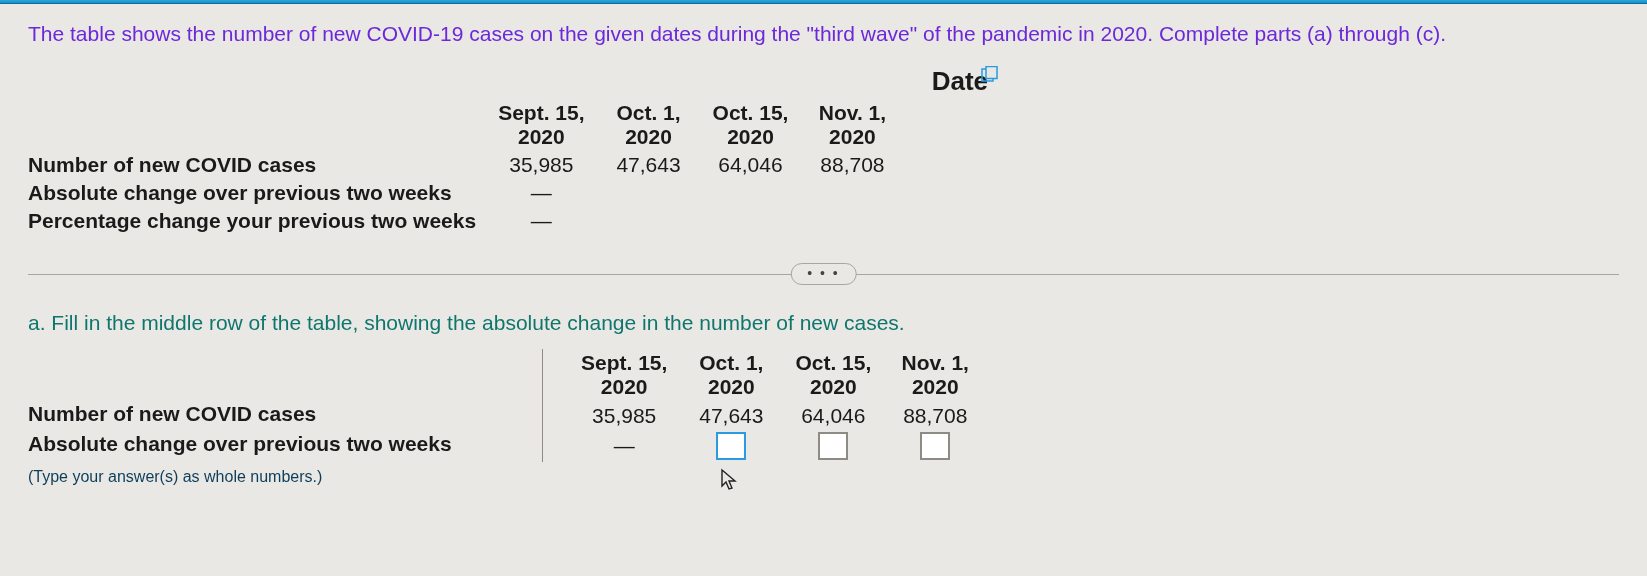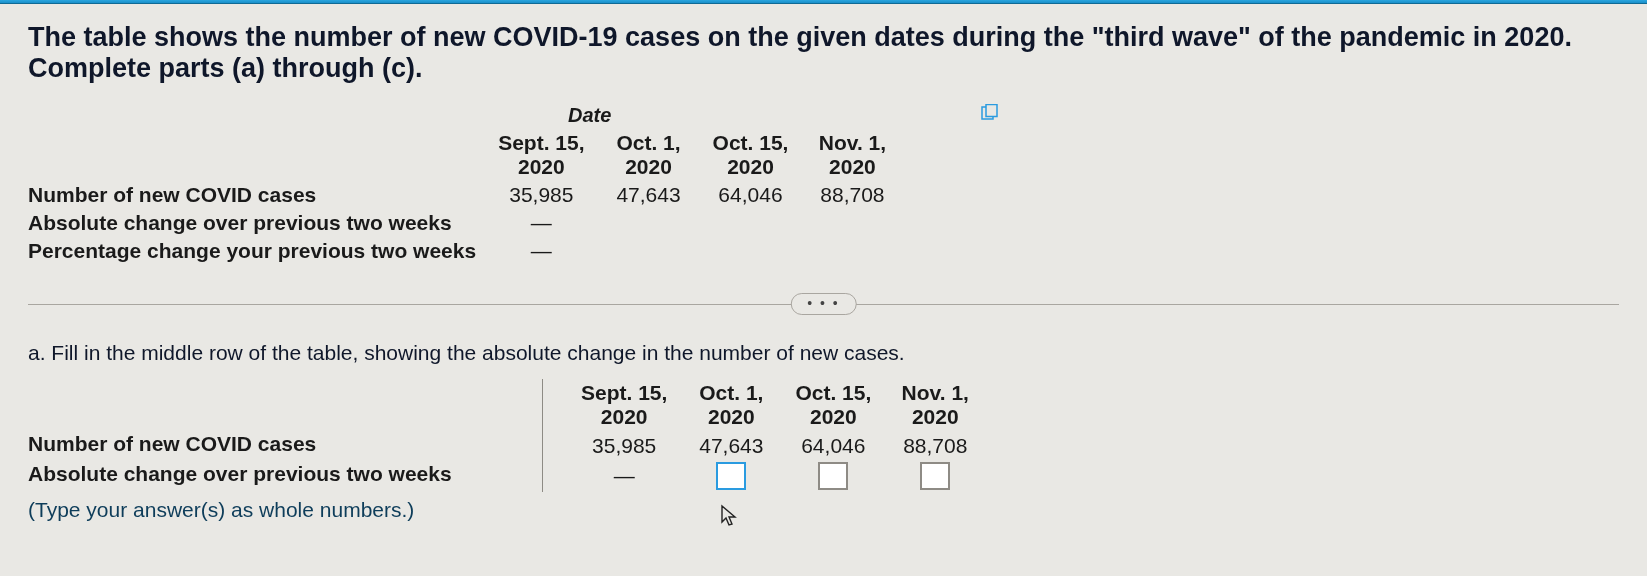--- a/index.html
+++ b/index.html
@@ -14,37 +14,35 @@
   .top-bar {
     height: 4px;
     background: linear-gradient(#2aa6e0,#1a8fc9);
     border-bottom: 1px solid #0f6a95;
   }
   .wrap {
     padding: 18px 28px 24px 28px;
     position: relative;
   }
   .intro {
-    font-size: 27px;
-    color: #0f172a;
+    font-size: 21px;
+    color: #6d28d9;
     margin-bottom: 20px;
-    font-weight: bold;
   }
   .table-block {
     position: relative;
     margin-bottom: 28px;
   }
   .date-header {
     font-weight: bold;
-    font-size: 20px;
-    text-align: left;
+    font-size: 26px;
+    text-align: right;
     width: 420px;
     margin-left: 540px;
     margin-bottom: 2px;
-    font-style: italic;
   }
   table.data {
     border-collapse: collapse;
     font-size: 21px;
   }
   table.data th.rowlabel {
     text-align: left;
     font-weight: bold;
     font-size: 21px;
     padding: 2px 8px 2px 0;
@@ -95,21 +93,21 @@
     padding: 0 16px;
     height: 22px;
     line-height: 18px;
     font-size: 14px;
     letter-spacing: 2px;
     color: #444;
     cursor: pointer;
   }
   .part-a {
     font-size: 21px;
-    color: #0f172a;
+    color: #0f766e;
     margin-bottom: 14px;
   }
   .ans-table-wrap {
     display: flex;
     align-items: flex-start;
   }
   .labels-col {
     display: flex;
     flex-direction: column;
     font-weight: bold;
@@ -139,21 +137,21 @@
     width: 30px;
     height: 28px;
     border: 2px solid #2a9be0;
     background: #fff;
     text-align: center;
     font-size: 18px;
     padding: 0;
   }
   .ans-input.plain { border-color: #8e8b85; }
   .hint {
-    font-size: 21px;
+    font-size: 16px;
     color: #0e3d5a;
     margin-top: 6px;
   }
   .cursor {
     position: absolute;
     left: 720px;
     bottom: 12px;
     font-size: 22px;
     color: #222;
     pointer-events: none;

